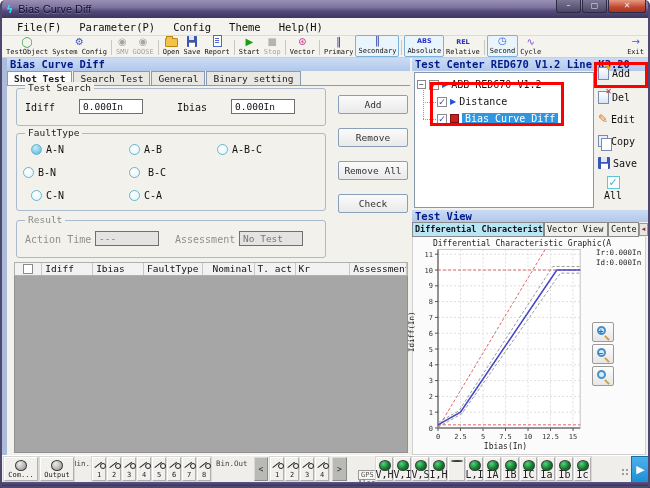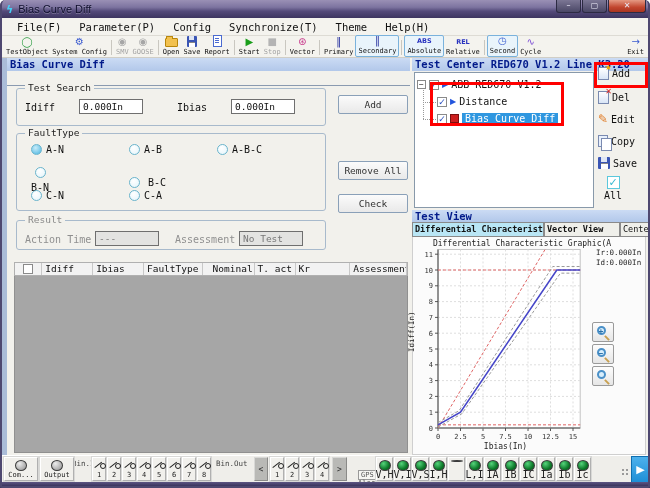--- a/index.html
+++ b/index.html
@@ -58,21 +58,21 @@
   #ltabs{position:absolute;left:7px;top:71px;display:flex;}
   .tab{height:14px;line-height:13px;font-size:9.5px;padding:0 6px;border:1px solid #8a9ab0;border-bottom:none;
        margin-right:1px;background:#e9e7e1;color:#222;cursor:default;}
   .tab.sel{background:#fdfdfd;font-weight:bold;}
   #tabline{position:absolute;left:7px;top:85px;width:403px;height:1px;background:#8a9ab0;}
 
   
   .grp{position:absolute;border:1px solid #a8bacc;border-radius:3px;}
   #grp-tp{left:16px;top:88px;width:310px;height:38px;}
   #grp-ft{left:16px;top:133px;width:310px;height:78px;}
-  #grp-rs{left:16px;top:220px;width:310px;height:30px;}
+  #grp-rs{left:16px;top:220px;width:310px;height:38px;}
   .legend{position:absolute;top:-7px;left:8px;background:#f2f1ec;padding:0 3px;font-size:9.5px;color:#222;}
   .legend.gray{color:#8a8a8a;}
   .flabel{position:absolute;top:13px;font-size:10px;color:#111;}
   .flabel.gray{color:#8f8f8f;}
   .field{position:absolute;top:10px;width:64px;height:15px;background:#fff;border:1px solid #6f6f6f;
          font-size:9.5px;line-height:13px;padding:0 3px;color:#111;}
   .field.dis{background:#e3e3e1;color:#777;}
   .btn{position:absolute;left:338px;width:70px;height:19px;background:linear-gradient(#fbfbfb,#e9e9e9);
        border:1px solid #8aa0b8;border-radius:2px;font-size:9.5px;text-align:center;line-height:18px;color:#333;cursor:default;}
   .fopt{position:absolute;display:flex;align-items:center;gap:4px;font-size:10px;color:#111;cursor:default;}
@@ -188,21 +188,20 @@
         <div class="wc">–</div>
         <div class="wc">▢</div>
         <div class="wc close">✕</div>
       </div>
   </div>
 
   <div class="menubar" id="menubar">
       <div class="menu-item">File(F)</div>
       <div class="menu-item">Parameter(P)</div>
       <div class="menu-item">Config</div>
-      <div class="menu-item">Synchronize(T)</div>
       <div class="menu-item">Theme</div>
       <div class="menu-item">Help(H)</div>
     </div>
   <div class="toolbar" id="toolbar">
       <div class="tb">
         <span class="ic" style="color: rgb(47, 158, 68);">◯</span>
         <span class="lb">TestObject</span>
       </div>
       <div class="tb">
         <span class="ic" style="color: rgb(59, 91, 208);">⚙</span>
@@ -273,20 +272,26 @@
       </div>
       <div class="tb tbr">
         <span class="ic" style="color: rgb(59, 91, 208);">→</span>
         <span class="lb">Exit</span>
       </div>
     </div>
 
   <div class="lstrip"></div>
 
   <div class="phead" id="lhead">Bias Curve Diff</div>
+  <div id="ltabs">
+      <div class="tab sel">Shot Test</div>
+      <div class="tab">Search Test</div>
+      <div class="tab">General</div>
+      <div class="tab">Binary setting</div>
+    </div>
   <div id="tabline"></div>
 
   <div class="grp" id="grp-tp">
     <span class="legend">Test Search</span>
   <div class="flabel" style="left: 8px;">Idiff</div>
       <div class="field" style="left: 62px;">0.000In</div>
       <div class="flabel" style="left: 160px;">Ibias</div>
       <div class="field" style="left: 214px;">0.000In</div>
     </div>
 
@@ -297,25 +302,25 @@
         <span class="rlabel">A-N</span>
       </div>
       <div class="fopt" style="left: 112px; top: 10px; text-align: right;">
         <span class="radio"></span>
         <span class="rlabel">A-B</span>
       </div>
       <div class="fopt" style="left: 200px; top: 10px;">
         <span class="radio"></span>
         <span class="rlabel">A-B-C</span>
       </div>
-      <div class="fopt" style="left: 14px; top: 33px; flex-direction: column;">
+      <div class="fopt" style="left: 6px; top: 33px;">
         <span class="radio"></span>
         <span class="rlabel">B-N</span>
       </div>
-      <div class="fopt" style="left: 112px; top: 43px; gap: 8px;">
+      <div class="fopt" style="left: 112px; top: 33px; gap: 8px;">
         <span class="radio"></span>
         <span class="rlabel">B-C</span>
       </div>
       <div class="fopt" style="left: 14px; top: 56px;">
         <span class="radio"></span>
         <span class="rlabel">C-N</span>
       </div>
       <div class="fopt" style="left: 112px; top: 56px;">
         <span class="radio"></span>
         <span class="rlabel">C-A</span>
@@ -363,21 +368,21 @@
       <div class="trow" style="top: 38px; left: 22px;">
         <span class="cb">✓</span>
         <span class="redsq"></span>
         <span class="tlabel sel">Bias Curve Diff</span>
       </div>
     </div>
 
   <div class="phead" id="vhead">Test View</div>
   <div id="vtabs">
       <div class="vtab sel" style="width: 132px;">Differential Characteristic</div>
-      <div class="vtab" style="width: 76px; font-weight: bold;">Vector View</div>
+      <div class="vtab" style="width: 64px;">Vector View</div>
       <div class="vtab" style="width: 31px;">Center</div>
       <div class="vscroll">◂</div>
       <div class="vscroll">▸</div>
     </div>
   <div class="chartwrap">
     <svg id="chart-svg" width="234" height="218">
         <rect x="25" y="12.45999999999998" width="142.20000000000002" height="178.54000000000002" fill="#ffffff" stroke="#c4c4c4" stroke-width="1"></rect>
         <line x1="25" y1="12.45999999999998" x2="25" y2="191" stroke="#dedede" stroke-dasharray="2,2"></line>
         <line x1="25" y1="191" x2="25" y2="194" stroke="#555"></line>
         <text x="25" y="202" text-anchor="middle" font-size="7" fill="#333">0</text>
@@ -567,20 +572,21 @@
         <span class="ledlabel">Ic</span>
       </div>
     </div>
 
   <div class="ann" id="ann-tree"></div>
   <div class="ann" id="ann-add"></div>
 
   <div class="frame-b"></div>
   <div class="frame"></div>
 <div class="btn" style="top: 95px;">Add</div>
+    <div class="btn" style="top: 128px;">Remove</div>
     <div class="btn" style="top: 161px;">Remove All</div>
     <div class="btn" style="top: 194px;">Check</div>
     <div class="sb" style="top: 67px;">
       <span class="ic-page add"></span>
       <span class="sblabel">Add</span>
     </div>
     <div class="sb" style="top: 91px;">
       <span class="ic-page del"></span>
       <span class="sblabel">Del</span>
     </div>

